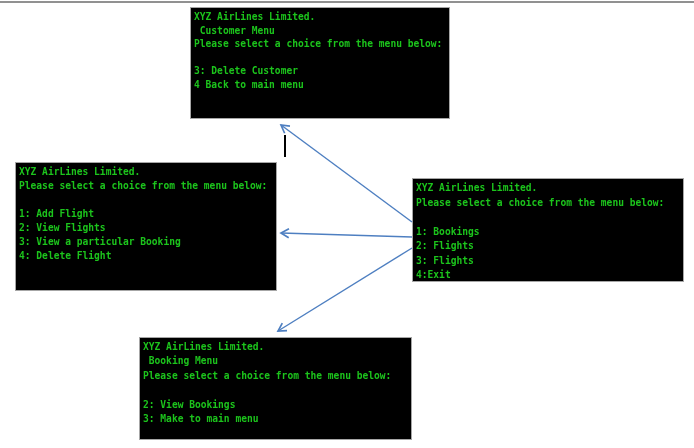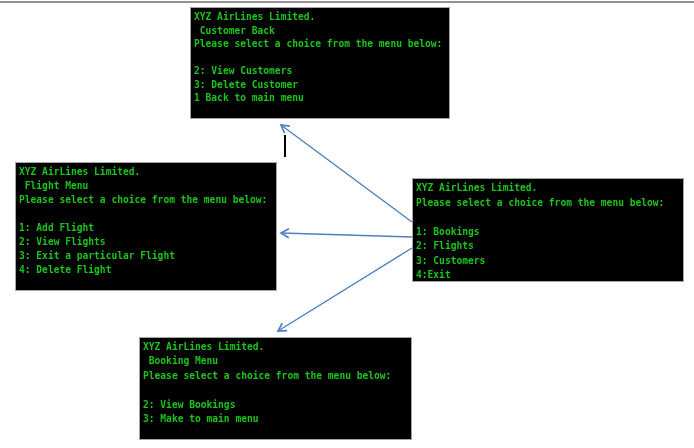--- a/index.html
+++ b/index.html
@@ -37,46 +37,44 @@
 </style>
 </head>
 <body>
 
 <div class="canvas">
 
   <div class="top-rule"></div>
 
   <div class="terminal term-customer">
       <div>XYZ AirLines Limited.</div>
-      <div> Customer Back</div>
+      <div> Customer Menu</div>
       <div>Please select a choice from the menu below:</div>
       <div>&nbsp;</div>
-      <div>2: View Customers</div>
       <div>3: Delete Customer</div>
-      <div>1 Back to main menu</div>
+      <div>4 Back to main menu</div>
     </div>
 
   <div class="terminal term-flight">
       <div>XYZ AirLines Limited.</div>
-      <div> Flight Menu</div>
       <div>Please select a choice from the menu below:</div>
       <div>&nbsp;</div>
       <div>1: Add Flight</div>
       <div>2: View Flights</div>
-      <div>3: Exit a particular Flight</div>
+      <div>3: View a particular Booking</div>
       <div>4: Delete Flight</div>
     </div>
 
   <div class="terminal term-main">
       <div>XYZ AirLines Limited.</div>
       <div>Please select a choice from the menu below:</div>
       <div>&nbsp;</div>
       <div>1: Bookings</div>
       <div>2: Flights</div>
-      <div>3: Customers</div>
+      <div>3: Flights</div>
       <div>4:Exit</div>
     </div>
 
   <div class="terminal term-booking">
       <div>XYZ AirLines Limited.</div>
       <div> Booking Menu</div>
       <div>Please select a choice from the menu below:</div>
       <div>&nbsp;</div>
       <div>2: View Bookings</div>
       <div>3: Make to main menu</div>

